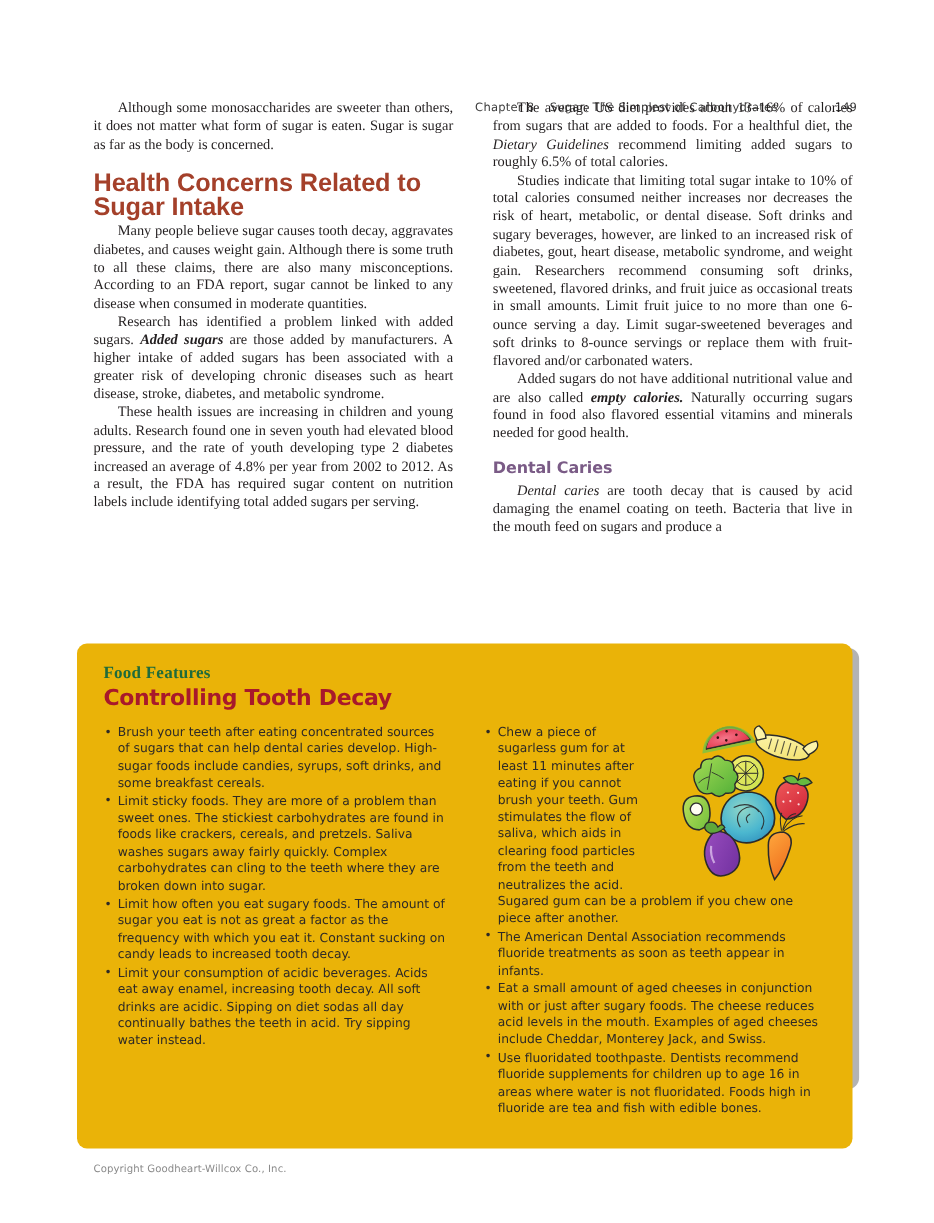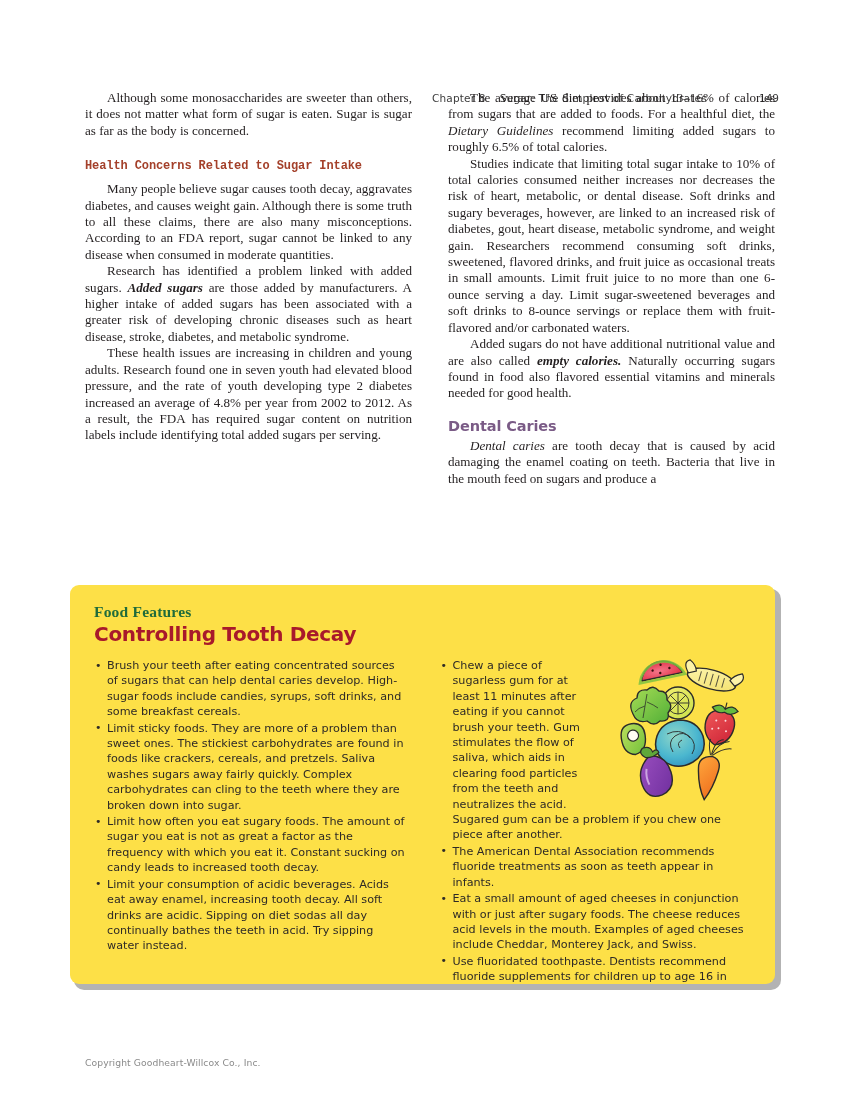--- a/index.html
+++ b/index.html
@@ -52,22 +52,22 @@
     text-indent: 22px;
     hyphens: auto;
     -webkit-hyphens: auto;
   }
   p.body + p.body { margin-top: 0; }
   .term-bi { font-weight: bold; font-style: italic; margin-top: 44px; }
   .term-i  { font-style: italic; }
 
   h2.head-red {
     margin: 17px 0 4px 0;
-    font-family: Liberation Mono, monospace;
-    font-size: 12px;
+    font-family: Liberation Sans, sans-serif;
+    font-size: 23px;
     line-height: 21px;
     font-weight: bold;
     color: #a4402a;
     letter-spacing: -0.1px;
   }
   h3.head-purple {
     margin: 15px 0 3px 0;
     font-family: "DejaVu Sans", sans-serif;
     font-size: 14.5px;
     line-height: 18px;
@@ -86,22 +86,22 @@
     background: #a6a6a6;
     border-radius: 10px;
     filter: blur(0.4px);
     opacity: .85;
   }
   .feature-box {
     position: absolute;
     left: 70px;
     top: 585px;
     width: 705px;
-    height: 399px;
-    background: #fde047;
+    height: 459px;
+    background: #eab308;
     border-radius: 9px;
     overflow: hidden;
   }
   .feature-inner { padding: 18px 24px 14px 24px; position: relative; height: 100%; }
 
   .ff-kicker {
     font-family: "Liberation Serif", serif;
     font-weight: bold;
     font-size: 15.5px;
     color: #1f6b3b;

